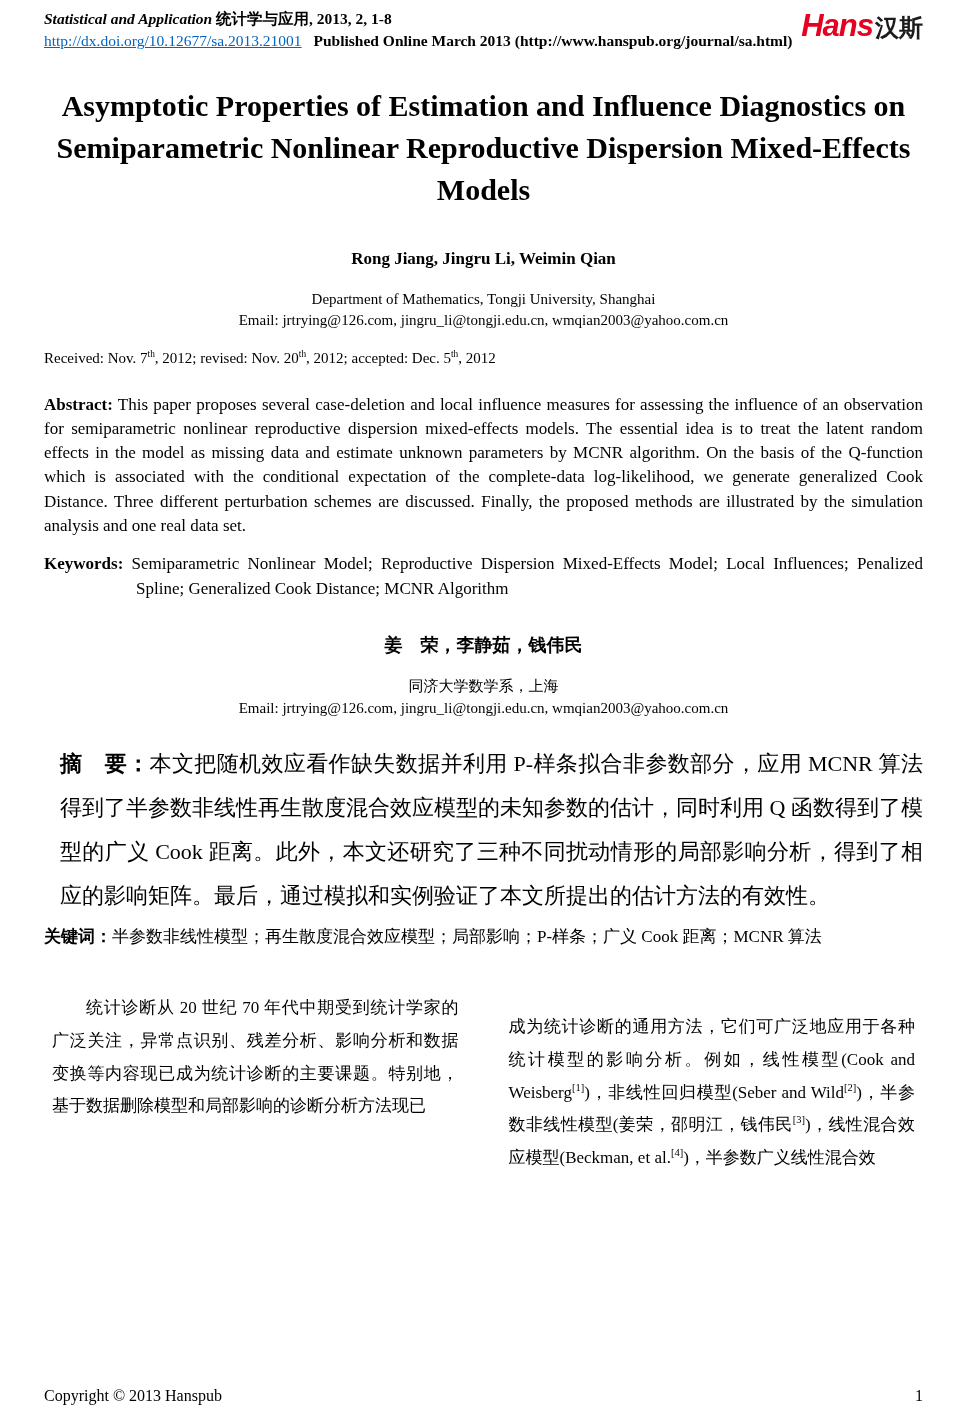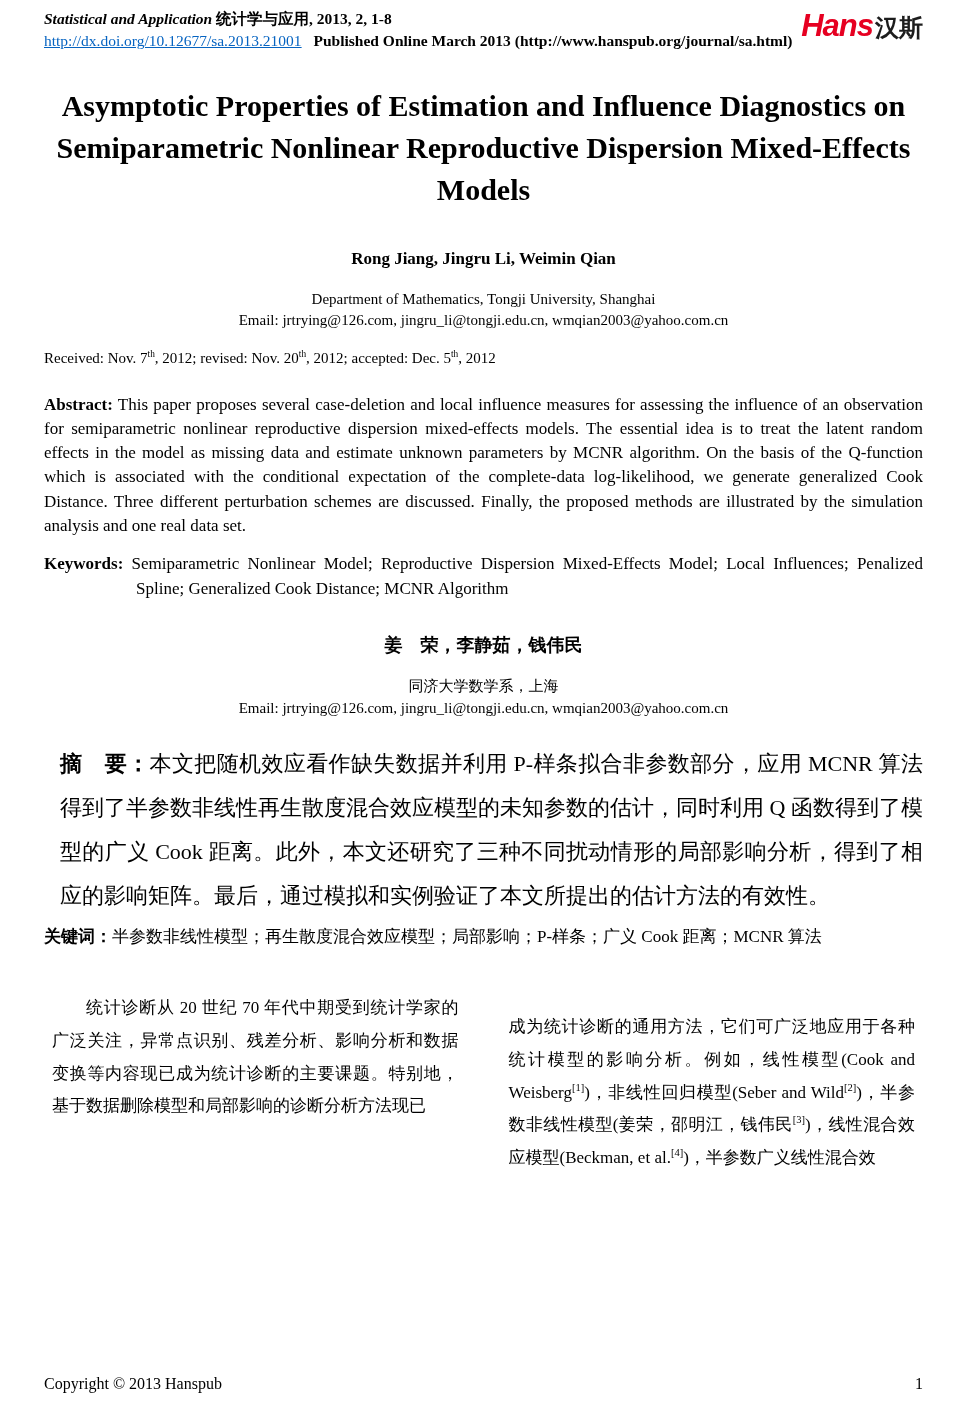--- a/index.html
+++ b/index.html
@@ -50,21 +50,21 @@
 
   
   .columns { margin-top: 30px; display: flex; gap: 34px; }
   .col { flex: 1 1 0; min-width: 0; }
   .section-heading { margin: 0 0 14px 0; font-size: 20px; font-weight: bold; }
   .col-para { margin: 8px; font-size: 17px; line-height: 1.93; text-align: justify; }
   .col-left .col-para { text-indent: 2em; }
   .col-right { padding-top: 19px; }
 
   
-  .footer { position: absolute; left: 44px; right: 44px; bottom: 24px;
+  .footer { position: absolute; left: 44px; right: 44px; bottom: 12px;
             display: flex; justify-content: space-between; font-size: 16px; }
 </style>
 </head>
 <body>
 
 <div class="page">
 
   <div class="header">
     <div class="header-line1">
       <span class="journal-en">Statistical and Application</span>

